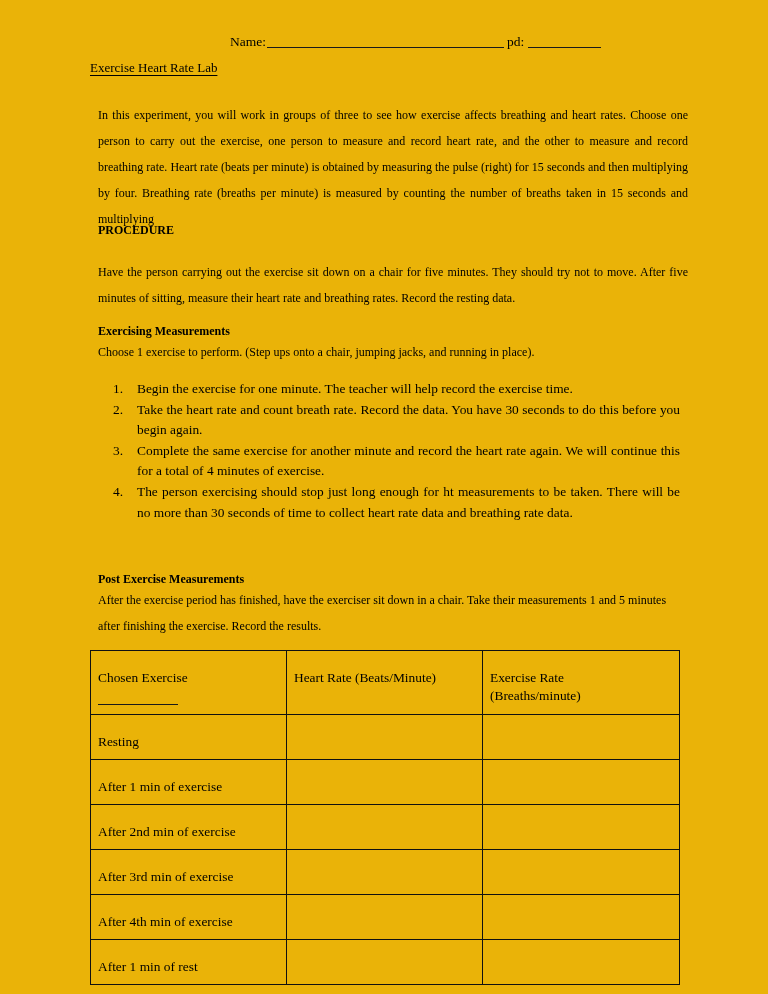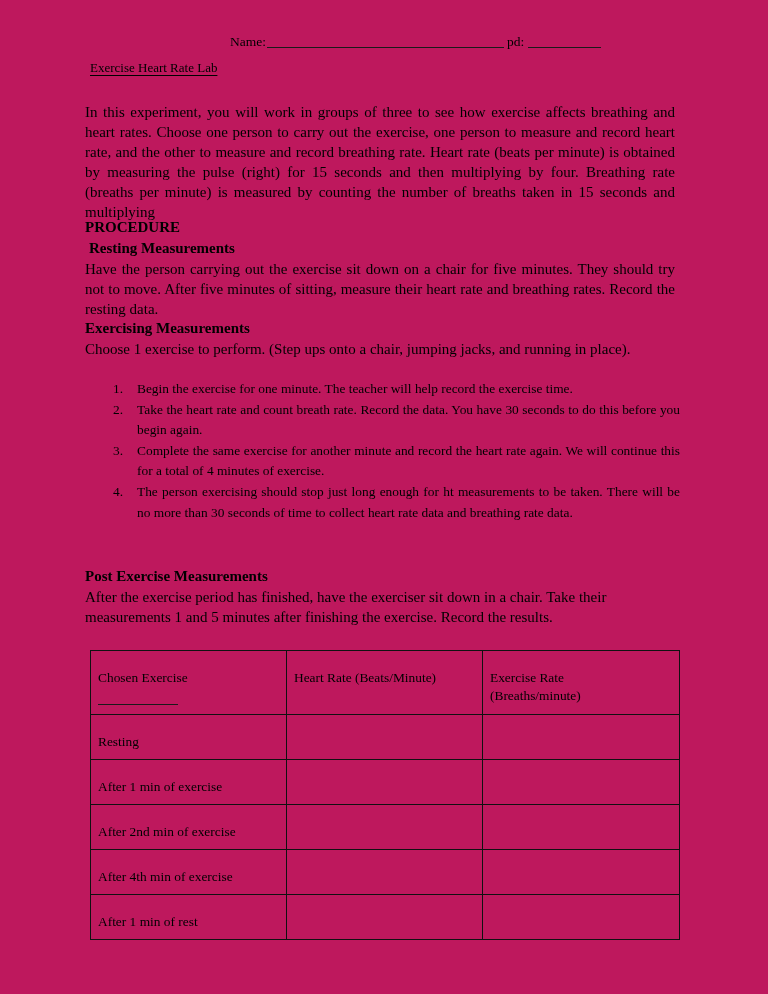--- a/index.html
+++ b/index.html
@@ -12,21 +12,21 @@
     width: 768px;
     height: 994px;
     font-family: "Liberation Serif", "DejaVu Serif", serif;
     color: #000000;
     -webkit-font-smoothing: antialiased;
   }
   .page {
     position: relative;
     width: 768px;
     height: 994px;
-    background: #be185d;
+    background: #eab308;
     overflow: hidden;
   }
 
   
   .namebar {
     position: absolute;
     left: 230px;
     top: 34px;
     width: 450px;
     font-size: 13.5px;
@@ -58,24 +58,24 @@
     line-height: 24px;
     font-weight: normal;
     text-decoration: underline;
     text-underline-offset: 3px;
     white-space: nowrap;
   }
 
   
   .block {
     position: absolute;
-    left: 85px;
+    left: 98px;
     width: 590px;
-    font-size: 15px;
-    line-height: 20px;
+    font-size: 12px;
+    line-height: 26px;
   }
   .justify { text-align: justify; text-justify: inter-word; }
   .left { text-align: left; }
 
   .intro      { top: 102px; }
   .h-procedure{ top: 217px; font-weight: bold; }
   .h-resting  { top: 238px; font-weight: bold; padding-left: 4px; }
   .p-resting  { top: 259px; }
   .h-exer     { top: 318px; font-weight: bold; }
   .p-exer     { top: 339px; }
@@ -145,21 +145,20 @@
 
   <div class="namebar">
     <span>Name:</span><span class="rule-long"></span><span class="pd-label">pd:</span><span class="rule-short"></span>
   </div>
 
   <div class="doc-title">Exercise Heart Rate Lab</div>
 
   <div class="block intro justify">In this experiment, you will work in groups of three to see how exercise affects breathing and heart rates. Choose one person to carry out the exercise, one person to measure and record heart rate, and the other to measure and record breathing rate. Heart rate (beats per minute) is obtained by measuring the pulse (right) for 15 seconds and then multiplying by four.  Breathing rate (breaths per minute) is measured by counting the number of breaths taken in 15 seconds and multiplying</div>
 
   <div class="block h-procedure left">PROCEDURE</div>
-  <div class="block h-resting left">Resting Measurements</div>
   <div class="block p-resting justify">Have the person carrying out the exercise sit down on a chair for five minutes.  They should try not to move.  After five minutes of sitting, measure their heart rate and breathing rates.  Record the resting data.</div>
 
   <div class="block h-exer left">Exercising Measurements</div>
   <div class="block p-exer left">Choose 1 exercise to perform.  (Step ups onto a chair, jumping jacks, and running in place).</div>
 
   <div class="steps">
     <div class="step">
       <span class="num">1.</span>
       <span>Begin the exercise for one minute. The teacher will help record the exercise time.</span>
     </div>
@@ -208,20 +207,25 @@
         <td>After 1 min of exercise</td>
         <td></td>
         <td></td>
       </tr>
       <tr class="body-row">
         <td>After 2nd min of exercise</td>
         <td></td>
         <td></td>
       </tr>
       <tr class="body-row">
+        <td>After 3rd min of exercise</td>
+        <td></td>
+        <td></td>
+      </tr>
+      <tr class="body-row">
         <td>After 4th min of exercise</td>
         <td></td>
         <td></td>
       </tr>
       <tr class="body-row">
         <td>After 1 min of rest</td>
         <td></td>
         <td></td>
       </tr>
     </tbody>

